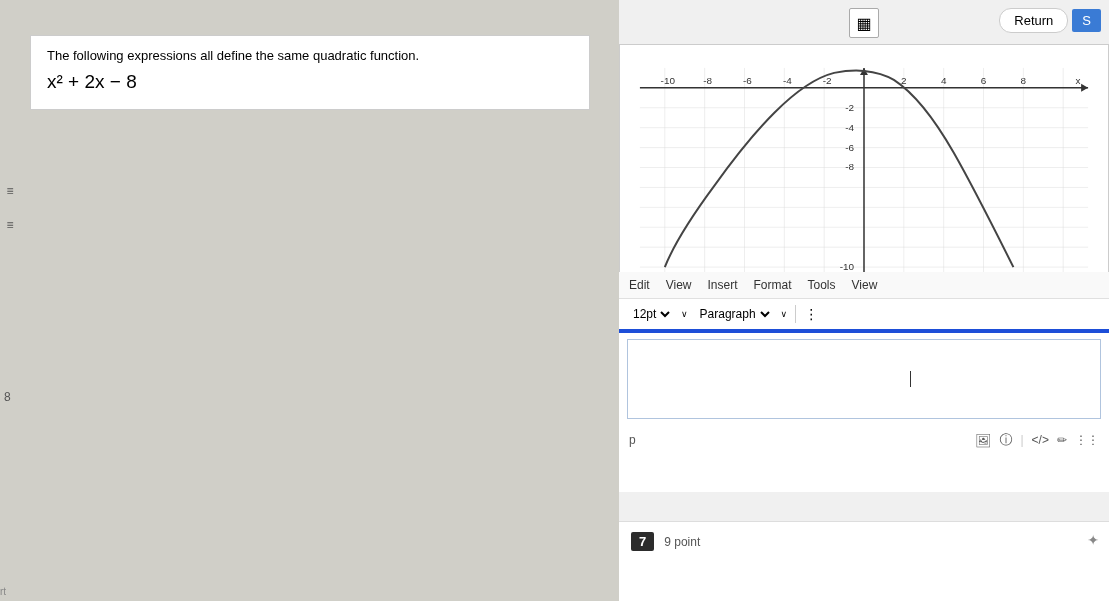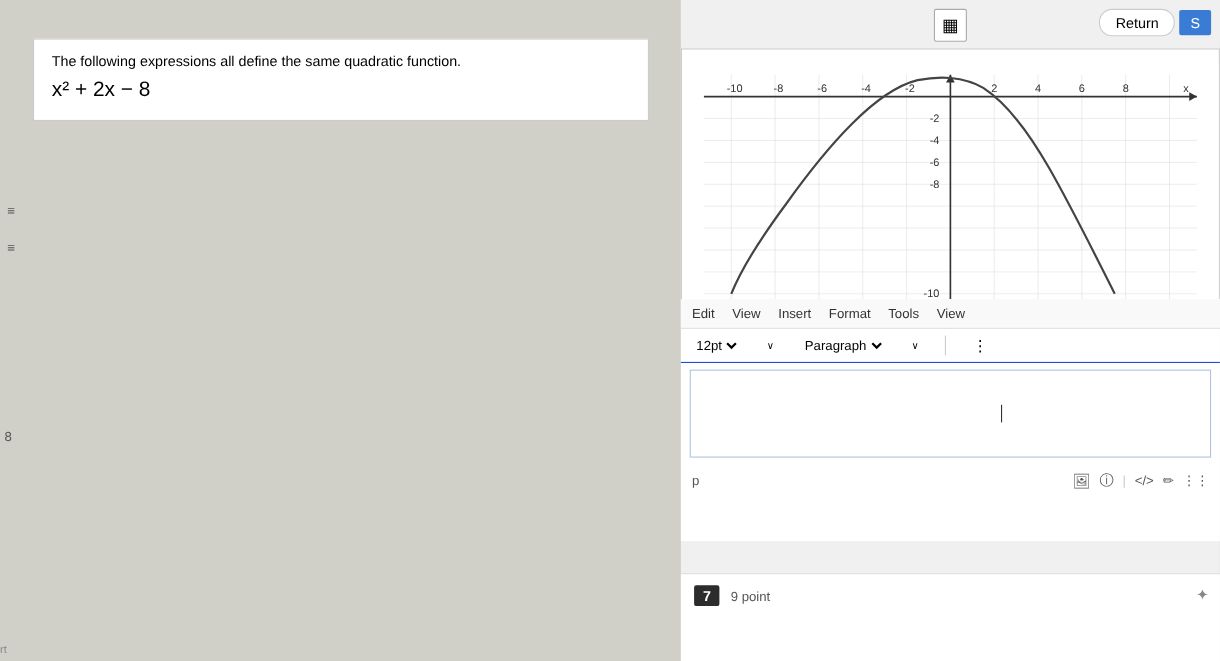--- a/index.html
+++ b/index.html
@@ -144,23 +144,23 @@
       background: #f9f9f9;
     }
 
     .editor-menu span {
       cursor: pointer;
     }
 
     .editor-toolbar {
       display: flex;
       align-items: center;
-      gap: 24px;
+      gap: 8px;
       padding: 6px 10px;
-      border-bottom: 1px solid #1d4ed8;
+      border-bottom: 4px solid #1d4ed8;
       font-size: 12px;
     }
 
     .toolbar-separator {
       width: 1px;
       height: 18px;
       background: #ccc;
     }
 
     .editor-body {

